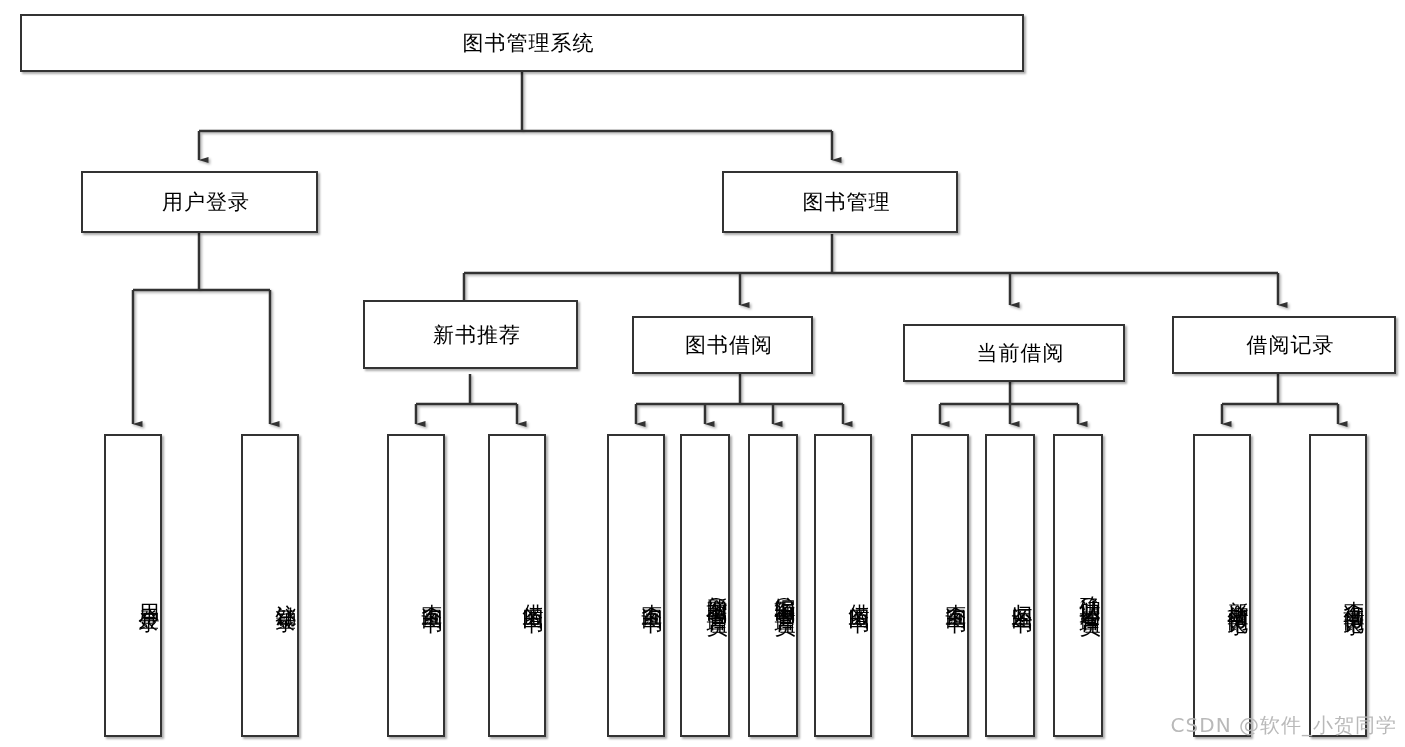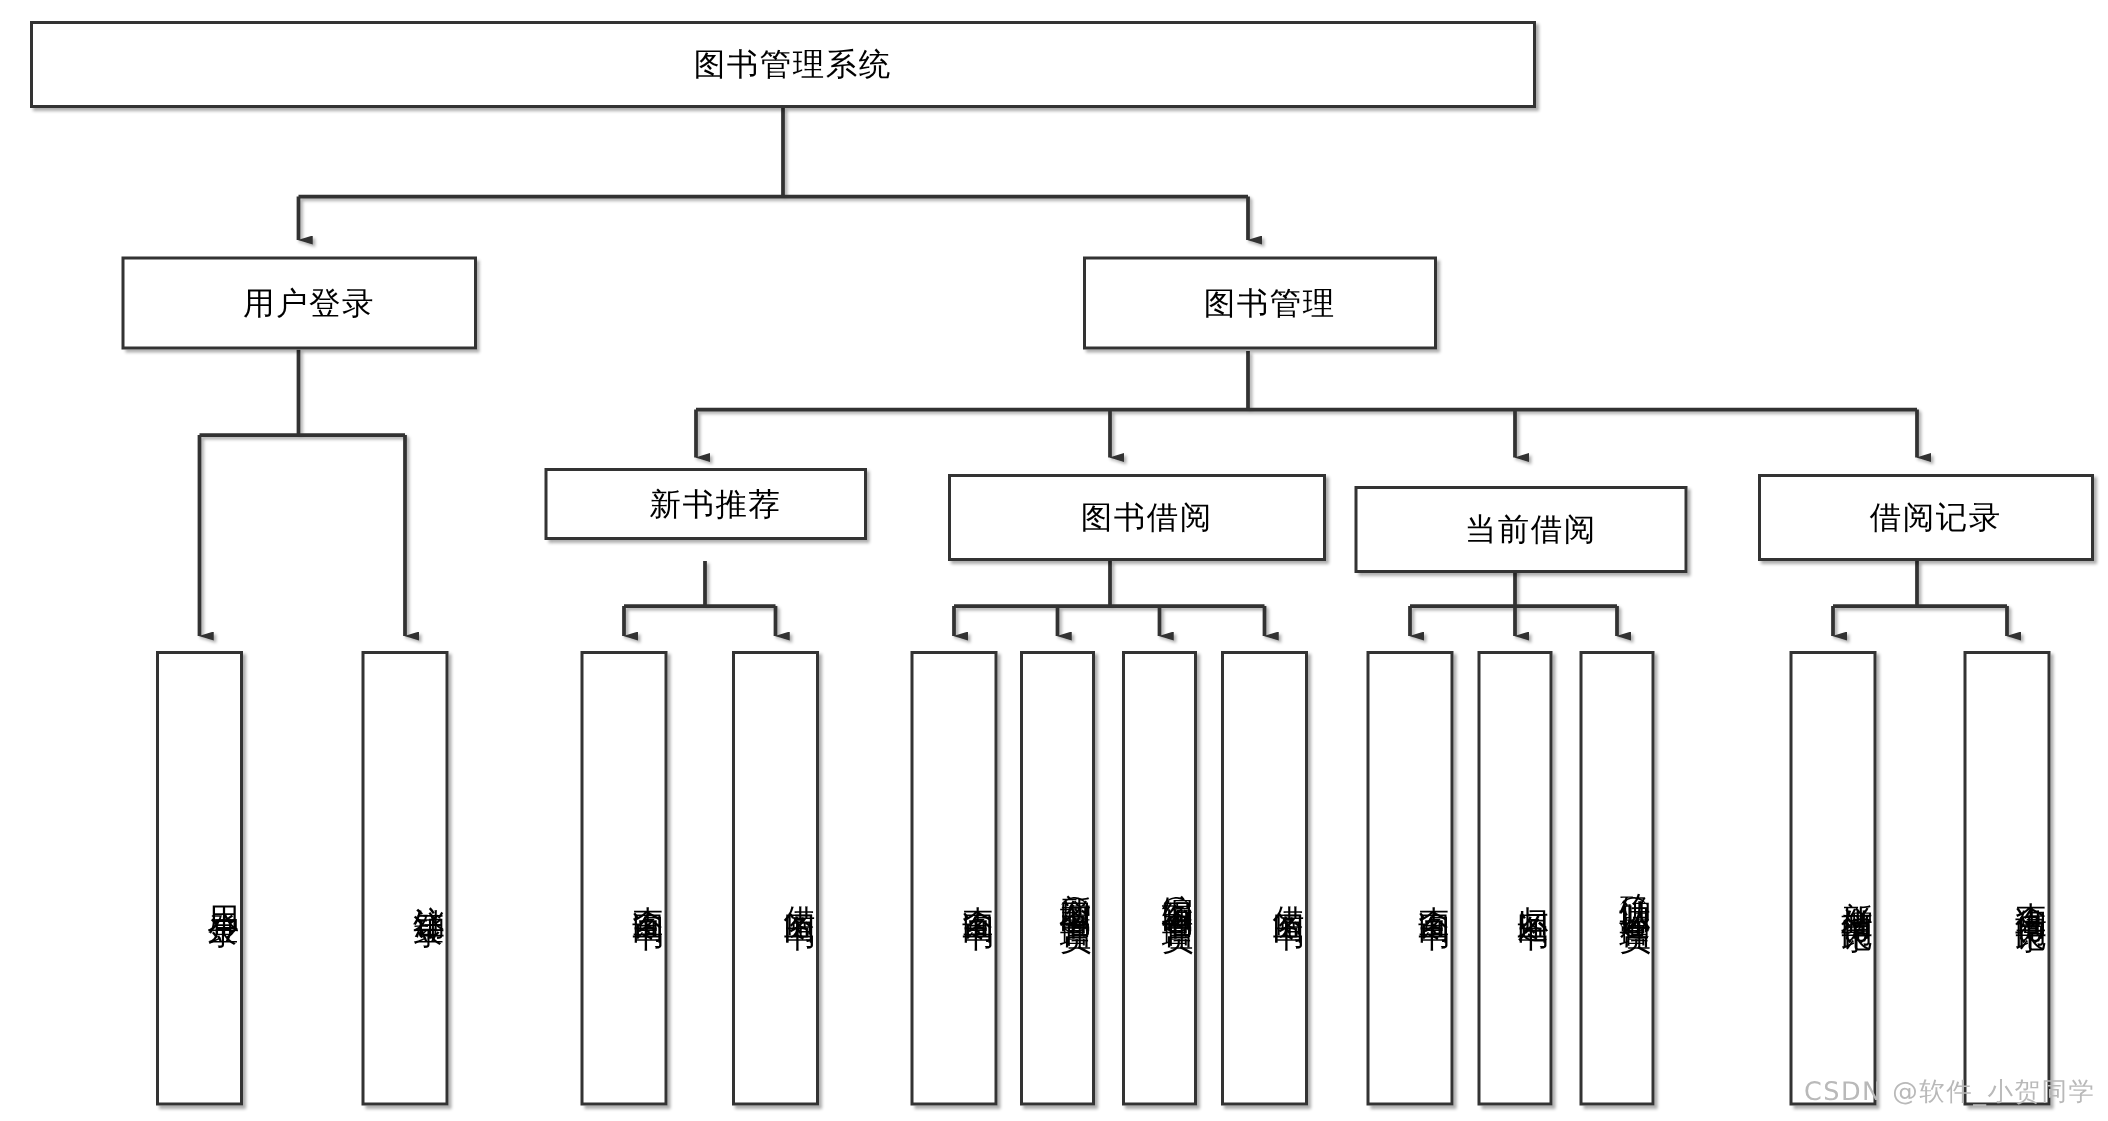--- a/index.html
+++ b/index.html
@@ -50,21 +50,21 @@
     line-height: 1.1;
   }
   .node.vert span {
     writing-mode: vertical-rl;
     text-orientation: upright;
   }
   #watermark {
     position: absolute;
     right: 8px;
     bottom: 8px;
-    font-size: 17px;
+    font-size: 20px;
     color: #b9b9b9;
     letter-spacing: 1px;
     z-index: 5;
     white-space: nowrap;
   }
 </style>
 </head>
 <body>
 
 <div id="stage">
@@ -127,24 +127,24 @@
     <span>图书管理系统</span>
   </div>
 
   <div class="node horiz" style="left:81px; top:171px; width:237px; height:62px;">
     <span>用户登录</span>
   </div>
   <div class="node horiz" style="left:712px; top:171px; width:236px; height:62px;margin-left:10px;">
     <span>图书管理</span>
   </div>
 
-  <div class="node horiz" style="left:363px; top:312px; width:215px; height:48px;font-family:Liberation Serif, serif;">
+  <div class="node horiz" style="left:363px; top:300px; width:215px; height:69px;font-family:Liberation Serif, serif;">
     <span>新书推荐</span>
   </div>
-  <div class="node horiz" style="left:632px; top:316px; width:252px; height:58px;">
+  <div class="node horiz" style="left:632px; top:316px; width:181px; height:58px;">
     <span>图书借阅</span>
   </div>
   <div class="node horiz" style="left:903px; top:324px; width:222px; height:58px;">
     <span>当前借阅</span>
   </div>
   <div class="node horiz" style="left:1172px; top:316px; width:224px; height:58px;">
     <span>借阅记录</span>
   </div>
 
   <div class="node vert" style="left:104px; top:434px; width:58px; height:303px;">

